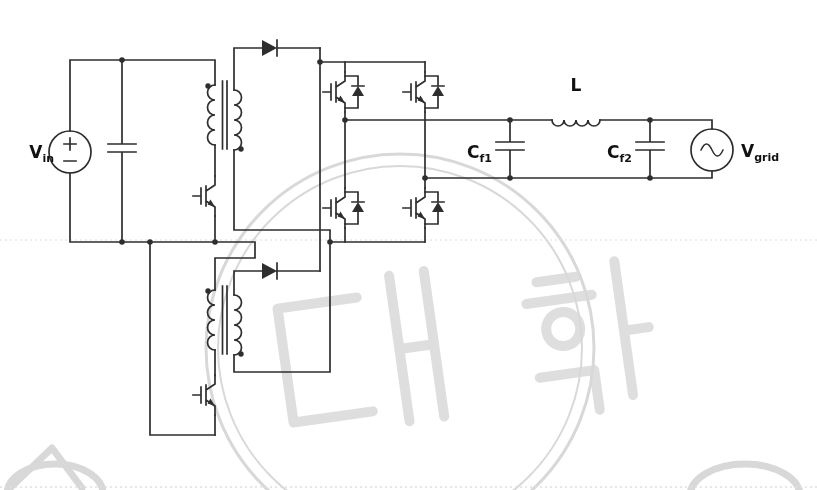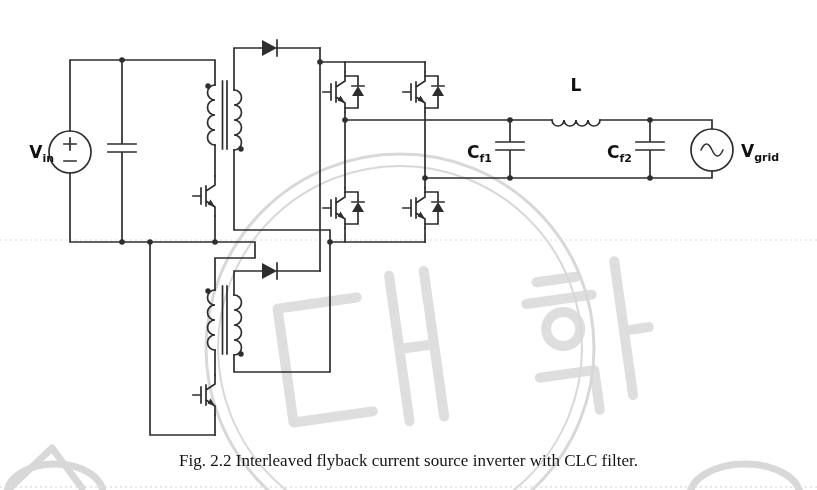--- a/index.html
+++ b/index.html
@@ -147,14 +147,13 @@
 
   <g>
     <text class="lbl" x="54" y="158" text-anchor="end"><tspan>V</tspan><tspan class="sub" dy="4">in</tspan></text>
     <text class="lbl" x="576" y="91" text-anchor="middle"><tspan>L</tspan></text>
     <text class="lbl" x="492" y="158" text-anchor="end"><tspan>C</tspan><tspan class="sub" dy="4">f1</tspan></text>
     <text class="lbl" x="632" y="158" text-anchor="end"><tspan>C</tspan><tspan class="sub" dy="4">f2</tspan></text>
     <text class="lbl" x="741" y="157" text-anchor="start"><tspan>V</tspan><tspan class="sub" dy="4">grid</tspan></text>
   </g>
 </svg>
 
-<div class="caption">Fig. 2.2 Interleaved flyback current source inverter with CLC filter.</div>
 </div>
 
 </body></html>

